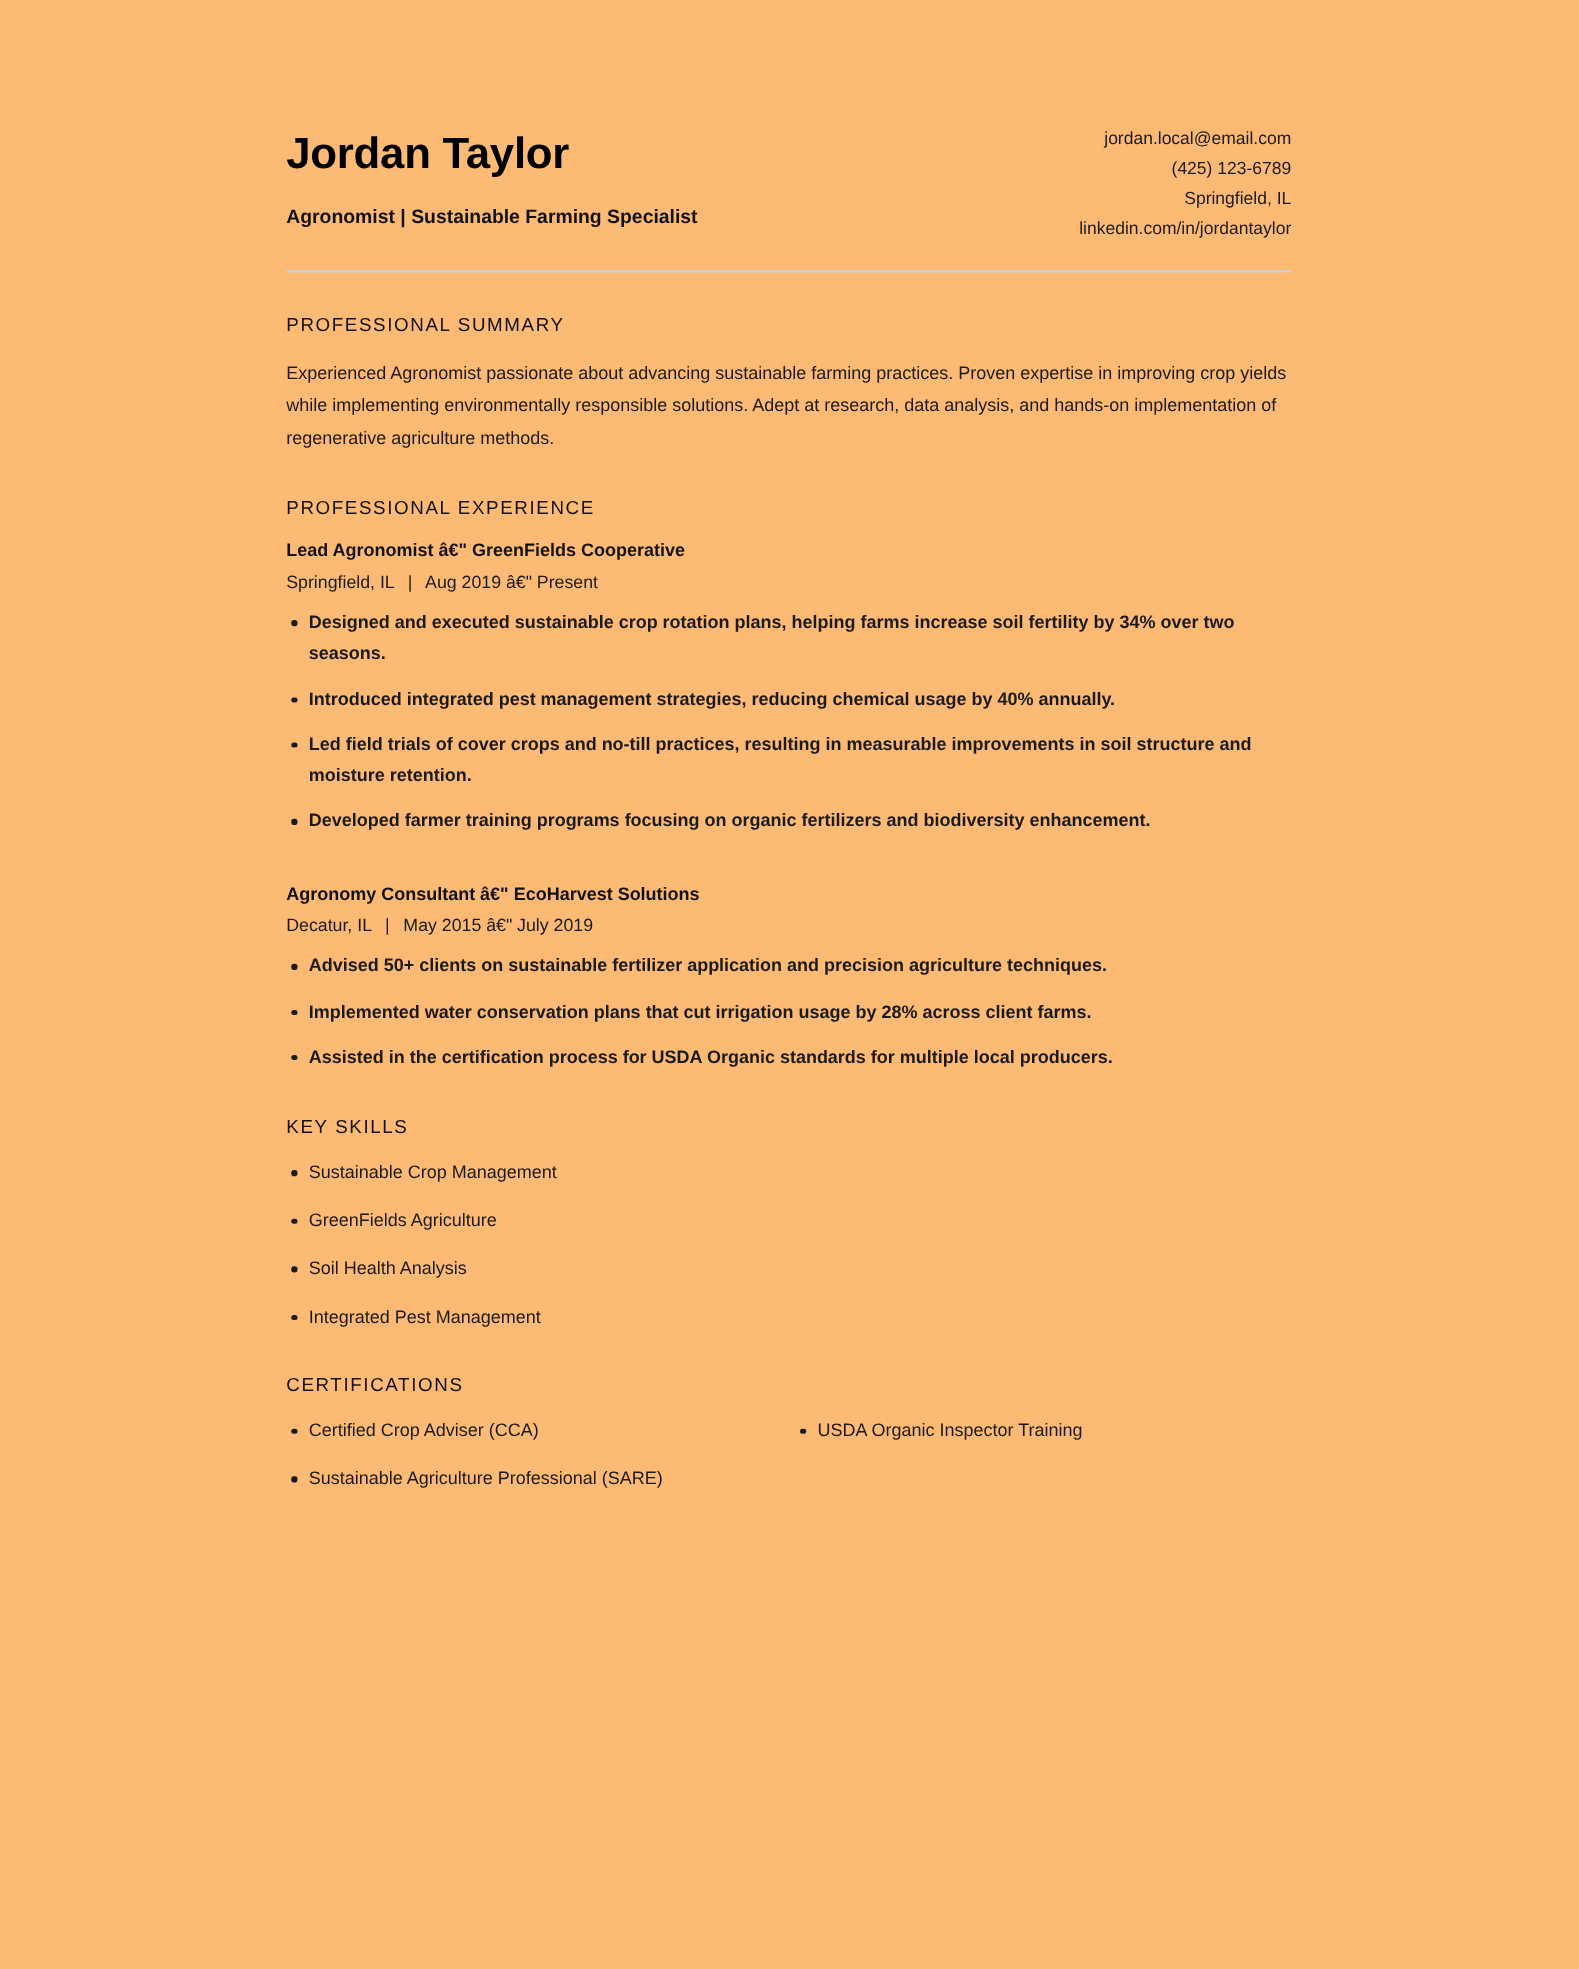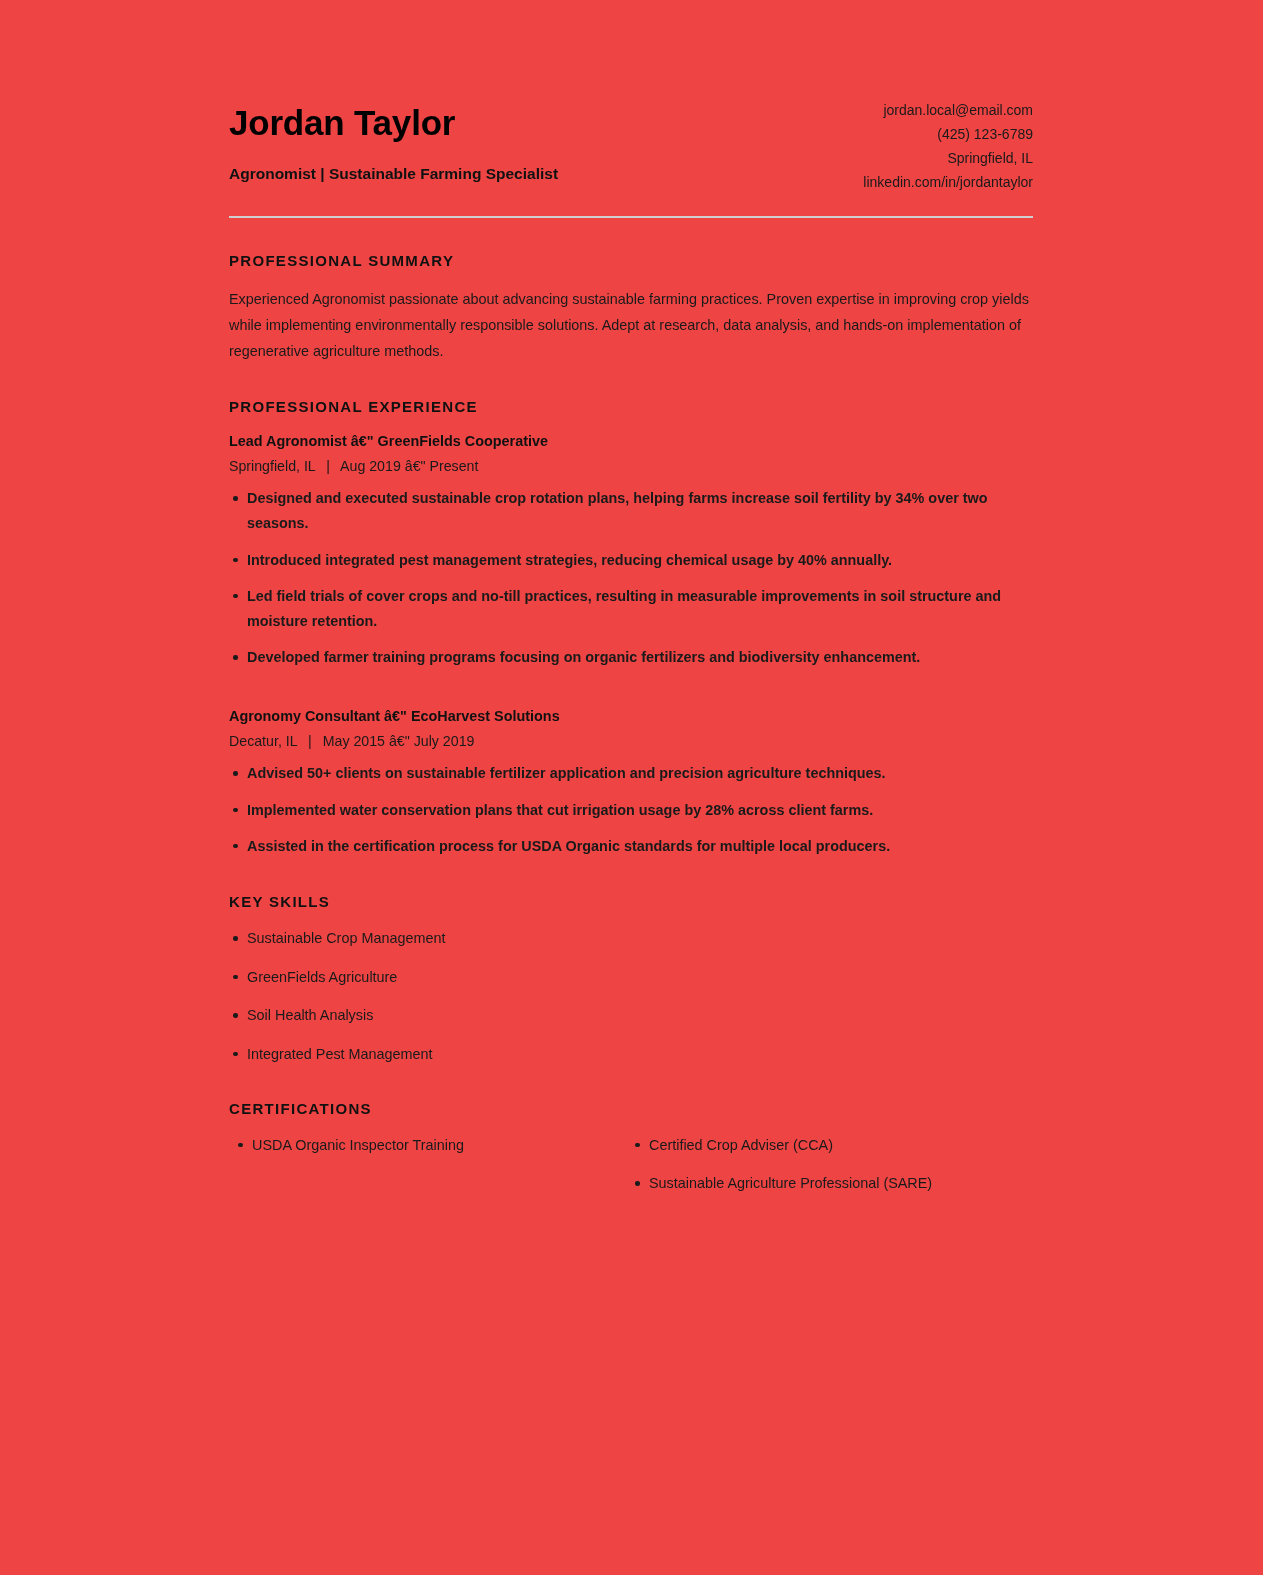--- a/index.html
+++ b/index.html
@@ -11,21 +11,21 @@
     width: 1263px;
     height: 1575px;
     font-family: "Liberation Sans", sans-serif;
     color: #1a1a1a;
     -webkit-font-smoothing: antialiased;
   }
   .page {
     position: relative;
     width: 1263px;
     height: 1575px;
-    background: #ef4444;
+    background: #fdba74;
     box-sizing: border-box;
     padding: 96px 230px 0 229px;
   }
   .resume {
     width: 804px;
   }
 
   
   .header {
     display: flex;
@@ -64,21 +64,21 @@
     border: 0;
     border-top: 2px solid #cfcfcf;
     margin: 22px 0 0 0;
     width: 100%;
   }
 
   
   .section { margin-top: 34px; }
   .section-title {
     font-size: 15px;
-    font-weight: bold;
+    font-weight: normal;
     letter-spacing: 1.3px;
     text-transform: uppercase;
     color: #111111;
     margin: 0 0 18px 0;
   }
   .summary-text {
     font-size: 14.4px;
     line-height: 1.78;
     margin: 0;
     color: #1a1a1a;
@@ -248,28 +248,28 @@
             <li>Soil Health Analysis</li>
             <li>Integrated Pest Management</li>
           </ul>
         </div>
       </div>
     </div>
 
     <div class="section">
       <h2 class="section-title">CERTIFICATIONS</h2>
       <div class="two-col">
-        <div class="col right">
-          <ul class="plain">
-            <li>USDA Organic Inspector Training</li>
-          </ul>
-        </div>
         <div class="col left">
           <ul class="plain">
             <li>Certified Crop Adviser (CCA)</li>
             <li>Sustainable Agriculture Professional (SARE)</li>
           </ul>
         </div>
+        <div class="col right">
+          <ul class="plain">
+            <li>USDA Organic Inspector Training</li>
+          </ul>
+        </div>
       </div>
     </div>
 
   </div>
 </div>
 
 </body></html>

